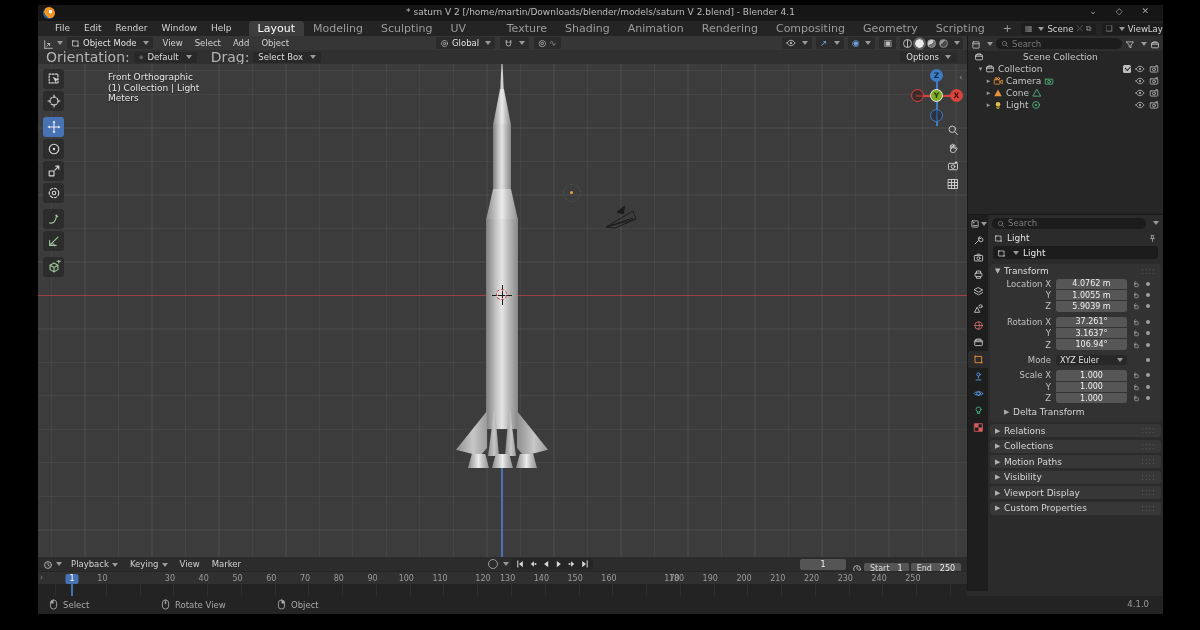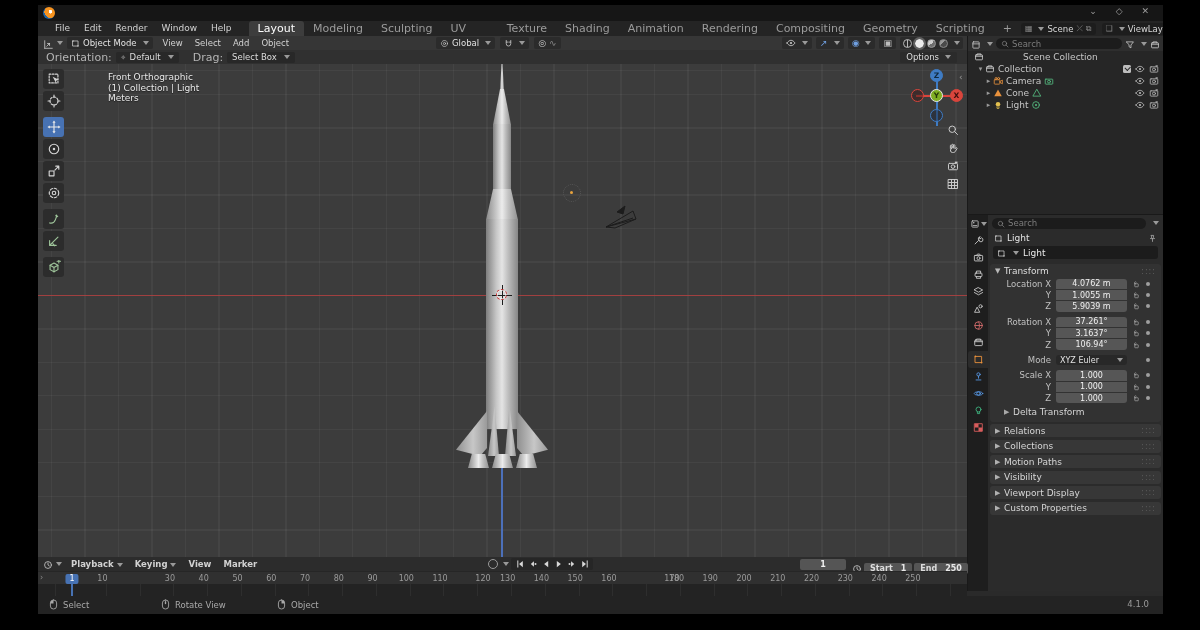--- a/index.html
+++ b/index.html
@@ -51,21 +51,21 @@
   .shade-group { display:flex; align-items:center; background:#2b2b2b; border-radius:2px; height:12px; padding:0 3px; gap:3px; }
   .shade-ball { width:9px; height:9px; border-radius:50%; }
   .sb-wire { border:1px solid #b9b9b9; background:
      linear-gradient(90deg, transparent 45%, #b9b9b9 45% 55%, transparent 55%); }
   .sb-solid { background:#ececec; outline:2px solid #616161; outline-offset:0; }
   .sb-mat  { background:linear-gradient(135deg,#cfcfcf 50%, #6e6e6e 50%); border:1px solid #9a9a9a;}
   .sb-rend { background:linear-gradient(135deg,#9a9a9a 40%, #4a4a4a 40%); border:1px solid #8a8a8a;}
 
   #vp-tools { position:absolute; left:0; top:14px; width:100%; height:14px; background:#303030;
     display:flex; align-items:center; }
-  #vp-tools .lab { font-size:11px; color:#b5b5b5; margin-left:8px;text-align:right; }
+  #vp-tools .lab { font-size:14px; color:#b5b5b5; margin-left:8px;text-align:right; }
   #vp-tools .dd { display:flex; align-items:center; background:#282828; border-radius:2px;
     height:11px; padding:0 5px; margin-left:4px; gap:4px; font-size:8.5px; color:#dcdcdc; }
   #options-btn { margin-left:auto; margin-right:10px; display:flex; align-items:center;
     background:#2b2b2b; border-radius:2px; height:11px; padding:0 6px; gap:3px;
     font-size:8.5px; color:#dcdcdc; }
 
   #canvas { position:absolute; left:0; top:28px; width:929px; height:493px; background:#3c3c3c;
     background-image:
       repeating-linear-gradient(to right, rgba(255,255,255,0.045) 0 1px, transparent 1px 33.5px),
       repeating-linear-gradient(to bottom, rgba(255,255,255,0.045) 0 1px, transparent 1px 33.5px);
@@ -163,21 +163,21 @@
   .delta-row .arr { color:#a8a8a8; font-size:7px; width:9px; }
   .delta-row .t { font-size:9px; color:#d4d4d4; }
   .cpanel { margin:2.5px 2px; height:13px; background:#373737; border-radius:3px;
     display:flex; align-items:center; padding:0 5px; }
   .cpanel .arr { color:#b0b0b0; font-size:7px; width:9px; }
   .cpanel .t { font-size:9px; color:#d6d6d6; }
   .cpanel .grip { margin-left:auto; color:#5c5c5c; font-size:8px; letter-spacing:1px; }
 
   
   #timeline { position:absolute; left:0; top:552px; width:929px; height:39px; }
-  #tl-header { height:14px; background:#2c2c2c; display:flex; align-items:center; position:relative;font-weight:bold; }
+  #tl-header { height:14px; background:#2c2c2c; display:flex; align-items:center; position:relative; }
   #tl-header .menu-item { font-size:8.5px; line-height:14px; padding:0 6px; }
   #tl-play { position:absolute; left:450px; top:1px; display:flex; align-items:center; gap:2px; }
   .pb-cluster { display:flex; align-items:center; background:#262626; border-radius:2px; height:12px; padding:0 2px; }
   .pb-btn { width:13px; height:12px; display:flex; align-items:center; justify-content:center; color:#d8d8d8; }
   #tl-frame { position:absolute; left:762px; top:1.5px; width:46px; height:11px; background:#555;
     border-radius:2px; font-size:8px; color:#f0f0f0; display:flex; align-items:center; justify-content:center; }
   #tl-range { position:absolute; left:814px; top:1.5px; display:flex; align-items:center; gap:2px; }
   .range-field { height:11px; background:#555; border-radius:2px; display:flex; align-items:center;
     padding:0 6px; gap:8px; font-size:8px; color:#e8e8e8; }
   .range-field .k { color:#dcdcdc; }
@@ -197,20 +197,21 @@
   .hint span { font-size:8.5px; color:#a9a9a9; }
   #sb-version { position:absolute; right:14px; top:3px; font-size:8.5px; color:#9a9a9a; }
 </style>
 </head>
 <body>
 
 <div id="window">
 
   <div id="titlebar">
     <div class="blender-logo"></div>
+    <div class="title">* saturn V 2 [/home/martin/Downloads/blender/models/saturn V 2.blend] - Blender 4.1</div>
     <div class="controls">⌄ ◇ ✕</div>
   </div>
 
   <div id="menubar">
     <div class="logo2"></div>
     <div id="main-menus" style="display:flex;">
         <div class="menu-item">File</div>
         <div class="menu-item">Edit</div>
         <div class="menu-item">Render</div>
         <div class="menu-item">Window</div>

